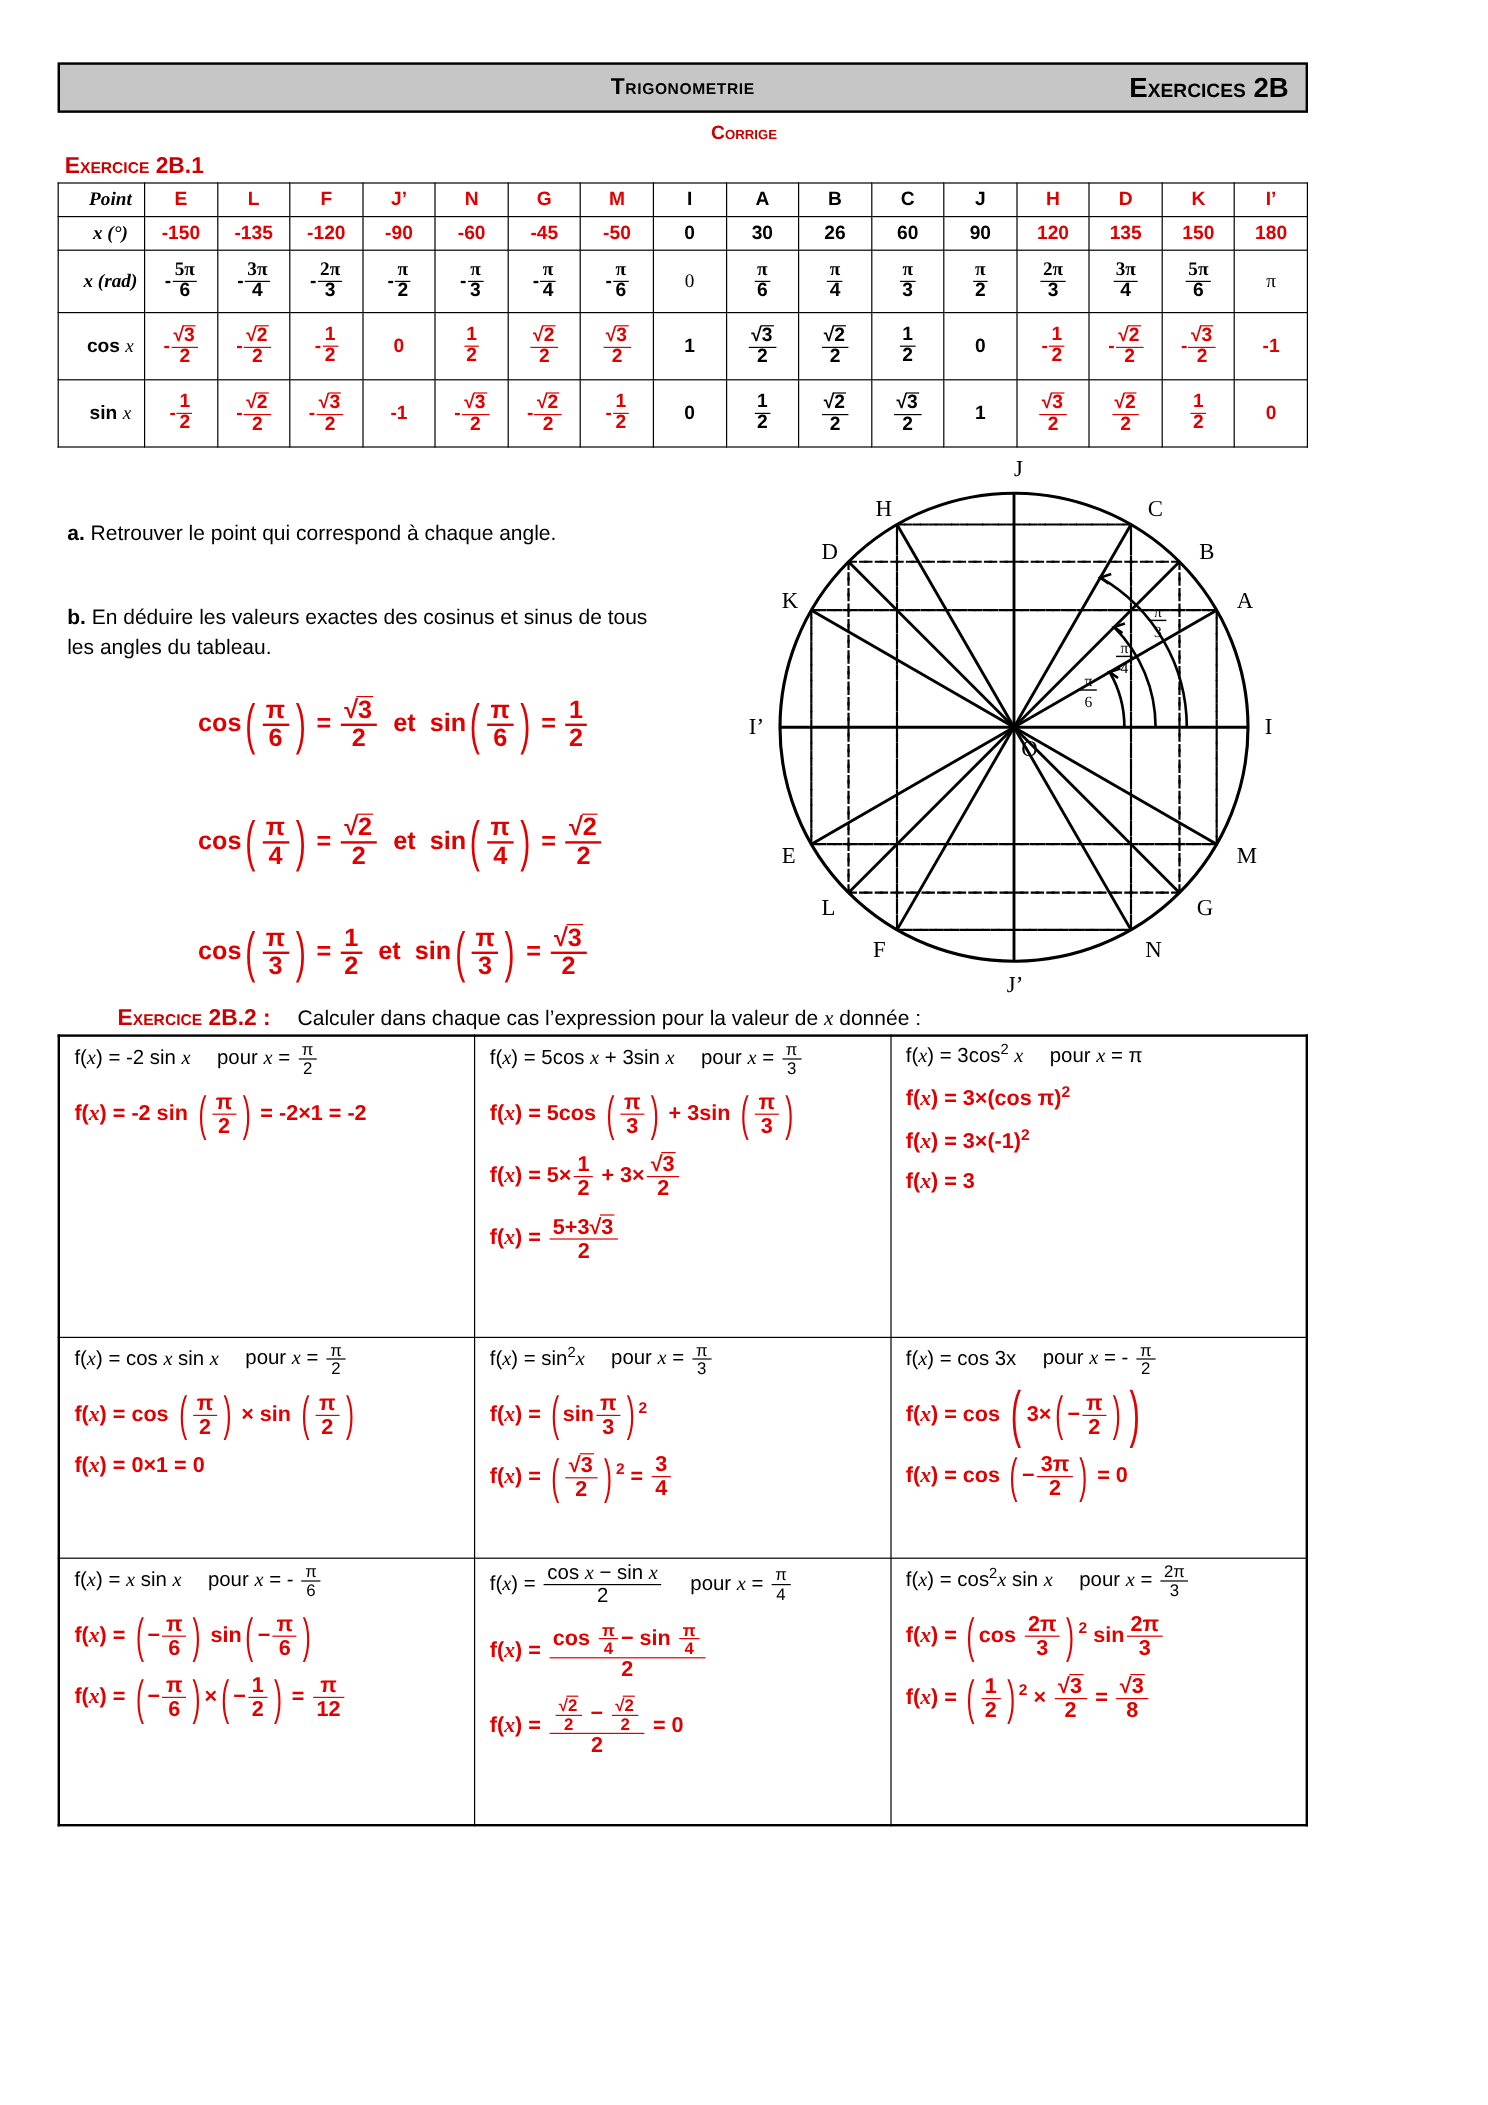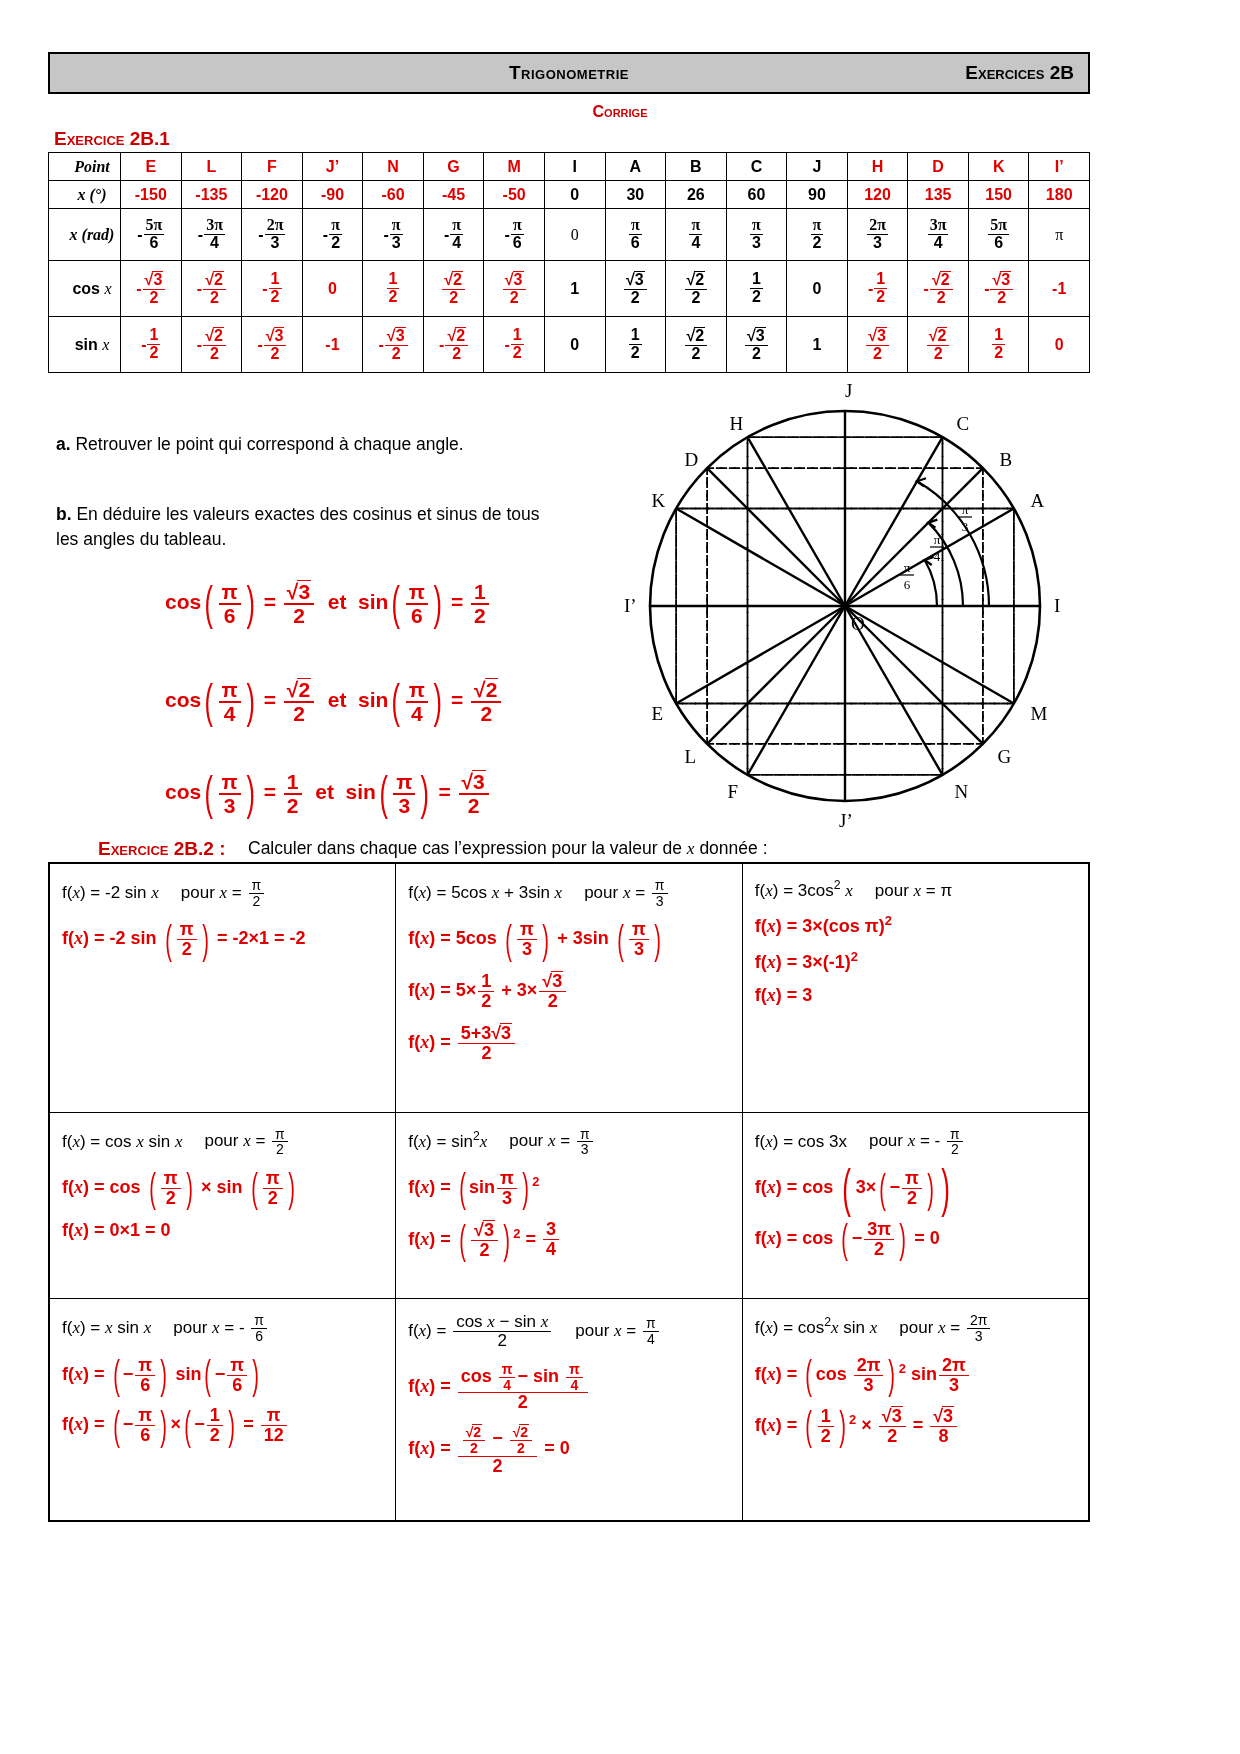--- a/index.html
+++ b/index.html
@@ -17,21 +17,21 @@
   .hdr {
     position:absolute; left:48px; top:52px; width:1042px; height:42px;
     background:#c6c6c6; border:2px solid #000;
     display:flex; align-items:center;
   }
   .hdr-title {
     flex:1; text-align:center; font-weight:bold; font-size:19px;
     font-variant:small-caps; letter-spacing:.5px;
   }
   .hdr-right {
-    position:absolute; right:14px; font-weight:bold; font-size:19px;
+    position:absolute; right:14px; font-weight:bold; font-size:23px;
     font-variant:small-caps;
   }
   .corrige {
     position:absolute; left:0; top:103px; width:1240px; text-align:center;
     color:#cc0000; font-weight:bold; font-size:16px; font-variant:small-caps;
   }
   .ex-title {
     color:#cc0000; font-weight:bold; font-size:19px; font-variant:small-caps;
   }
   #ex1-title { position:absolute; left:54px; top:128px; }
@@ -93,21 +93,21 @@
   #ex2-prompt { position:absolute; left:248px; top:838px; font-size:17.5px; }
   #ex2-prompt .it { font-family:"Liberation Serif", serif; font-style:italic; }
 
   table.ex2 {
     position:absolute; left:48px; top:862px; width:1042px; height:660px;
     border-collapse:collapse; table-layout:fixed;
     border:2.5px solid #000;
   }
   table.ex2 td {
     border:1.5px solid #000; vertical-align:top;
-    padding:14px 8px 8px 12px; width:33.33%;
+    padding:3px 8px 8px 12px; width:33.33%;
   }
   .stmt { font-size:17px; white-space:nowrap; }
   .stmt .it { font-family:"Liberation Serif", serif; font-style:italic; }
   .sol { color:#e00000; font-weight:bold; font-size:18px; margin-top:12px; white-space:nowrap; }
   .sol .it { font-family:"Liberation Serif", serif; font-style:italic; font-weight:bold; }
   .sfr { display:inline-block; text-align:center; vertical-align:middle; line-height:1.05; margin:0 2px; }
   .sfr .n { display:block; border-bottom:1.6px solid currentColor; padding:0 3px; }
   .sfr .d { display:block; padding:0 3px; }
   .sfr.sm { font-size:14px; }
   .pr {

